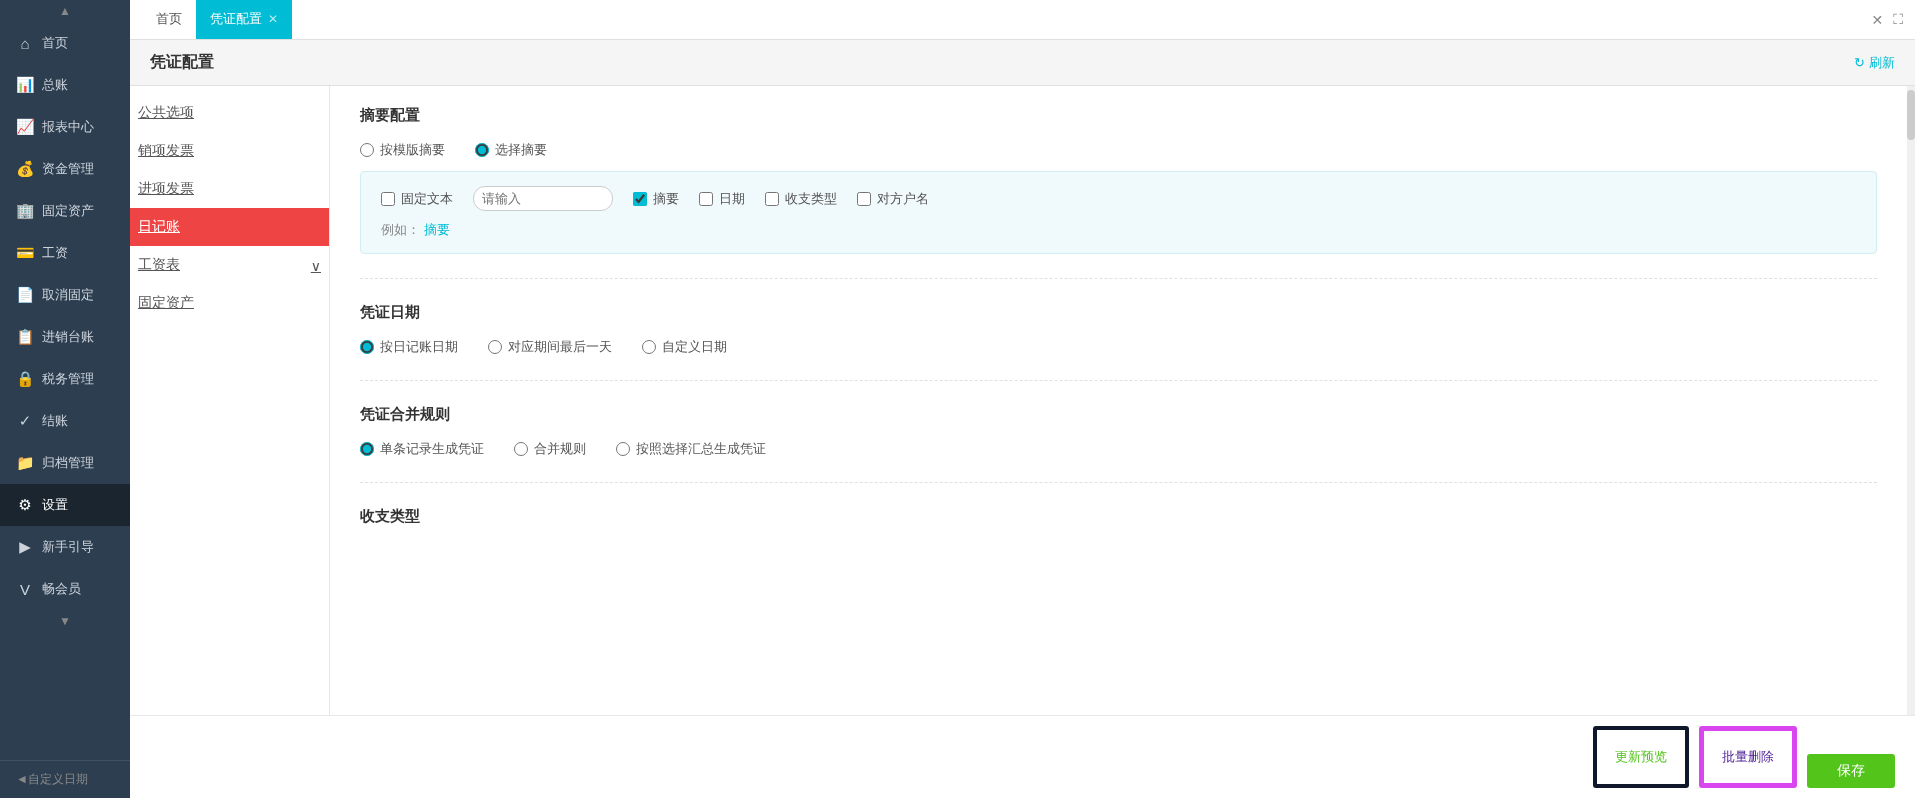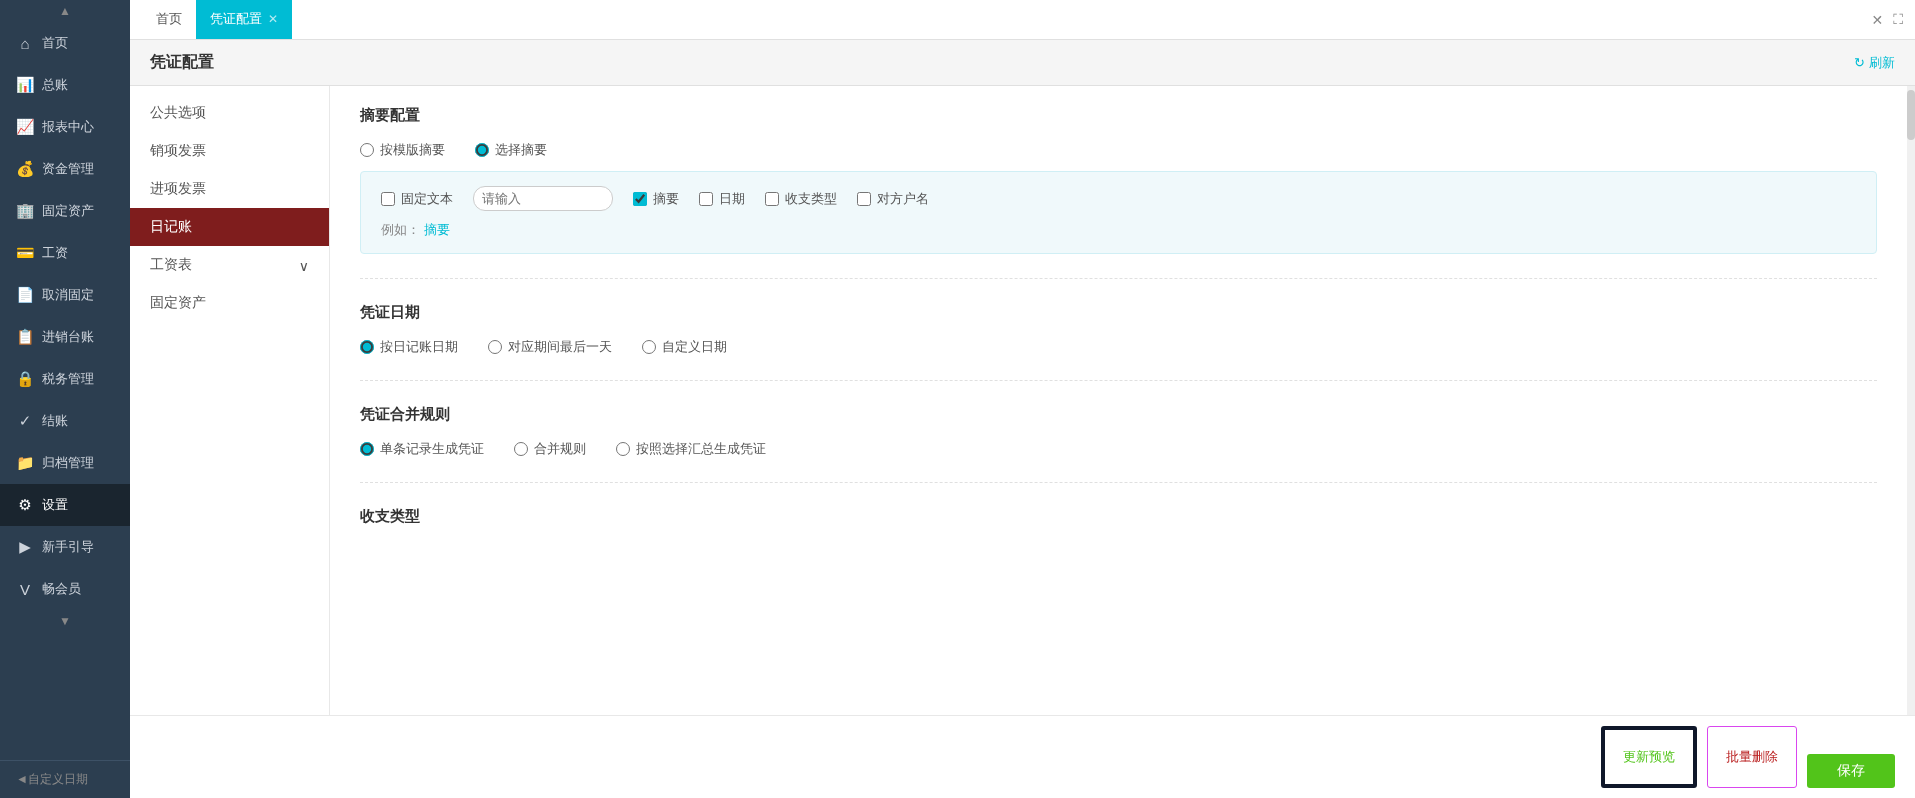--- a/index.html
+++ b/index.html
@@ -136,29 +136,30 @@
     
     .left-menu {
       width: 200px;
       background: #fff;
       border-right: 1px solid #e8e8e8;
       flex-shrink: 0;
       padding-top: 8px;
       overflow-y: auto;
     }
     .left-menu-item {
-      padding: 10px 20px;
+      padding: 10px 8px;
       cursor: pointer;
       color: #555;
       font-size: 14px;
       display: flex;
       align-items: flex-end;
       justify-content: space-between;
-    }
-    .left-menu-item.active { background: #7f1d1d; color: #fff; }
+      text-decoration: underline;
+    }
+    .left-menu-item.active { background: #ef4444; color: #fff; }
 
     
     .right-content {
       flex: 1;
       overflow-y: auto;
       padding: 20px 30px;
       background: #fff;
       position: relative;
     }
 
@@ -265,22 +266,22 @@
       cursor: pointer;
       font-size: 13px;
     }
     .btn-outline-green {
       background: #fff;
       border: 4px solid #0f172a;
       color: #52c41a;
     }
     .btn-outline-red {
       background: #fff;
-      border: 1px solid #d946ef;
-      color: #b91c1c;
+      border: 5px solid #d946ef;
+      color: #4c1d95;
     }
     .btn-primary {
       background: #52c41a;
       color: #fff;
       border: none;
       margin-top: 28px;
     }
   </style>
 </head>
 <body>

